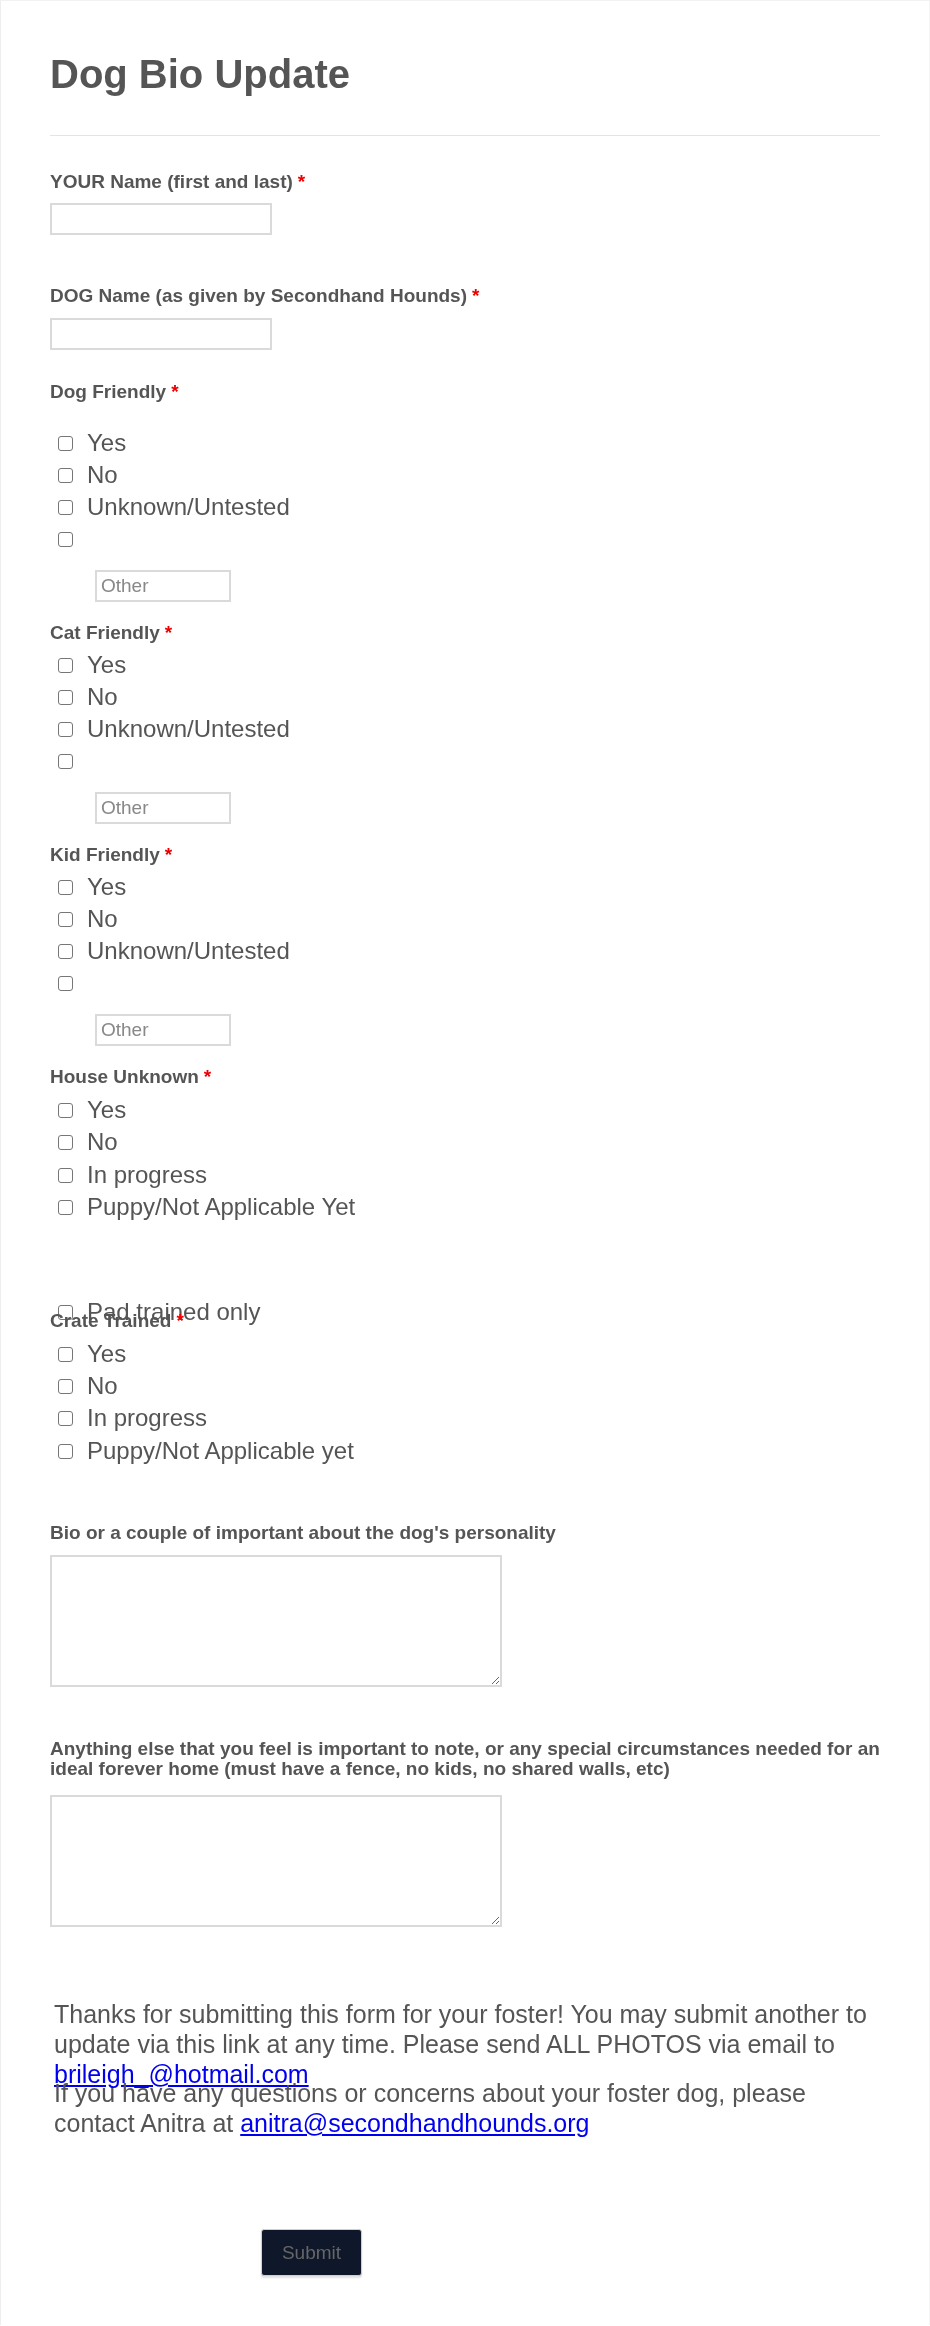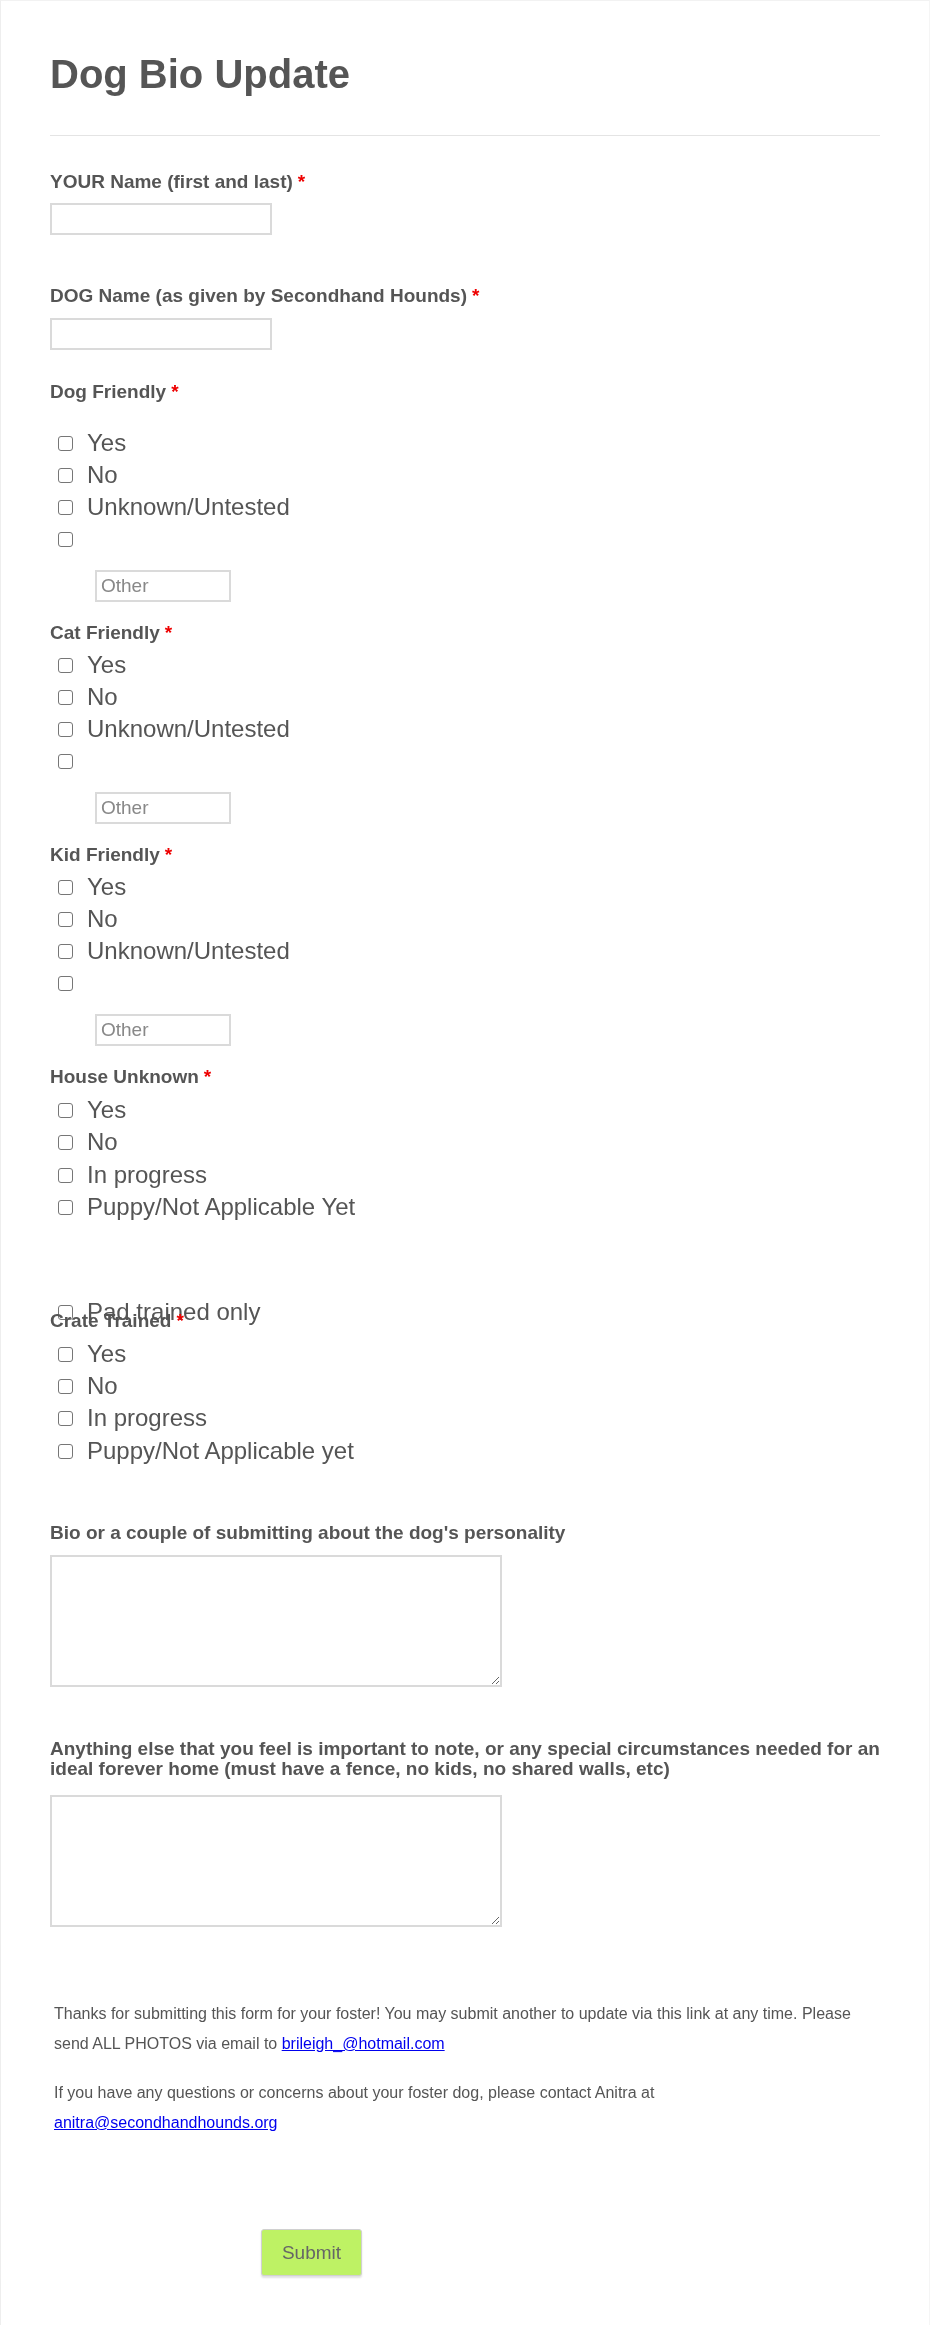--- a/index.html
+++ b/index.html
@@ -108,32 +108,32 @@
       background: #fff;
       resize: both;
       padding: 0;
       margin: 0;
       outline: none;
       font-family: "Liberation Sans", sans-serif;
     }
     .note {
       left: 54px;
       width: 820px;
-      font-size: 16px;
+      font-size: 25px;
       line-height: 30px;
       color: #555555;
     }
     .note a {
       color: #0000ee;
       text-decoration: underline;
     }
     .submit {
       left: 261px; top: 2229px;
       width: 101px; height: 47px;
-      background: #bef264;
+      background: #0f172a;
       border: 1px solid #d0d0d0;
       border-radius: 3px;
       box-shadow: 0 2px 2px rgba(0,0,0,0.12);
       font-family: "Liberation Sans", sans-serif;
       font-size: 19px;
       color: #666666;
       cursor: pointer;
       padding: 0;
     }
   </style>
@@ -246,21 +246,21 @@
 </label>
 <label class="abs opt" style="top:1406px;">
   <span class="cb"></span>
   <span class="opt-label">In progress</span>
 </label>
 <label class="abs opt" style="top:1439px;">
   <span class="cb"></span>
   <span class="opt-label">Puppy/Not Applicable yet</span>
 </label>
 
-<div class="abs label" style="top:1521px;">Bio or a couple of submitting about the dog's personality</div>
+<div class="abs label" style="top:1521px;">Bio or a couple of important about the dog's personality</div>
 <div class="abs" style="left:50px; top:1555px; width:452px; height:132px;">
   <textarea class="textarea" style="position: absolute; left: 0px; top: 0px;"></textarea>
 </div>
 
 <div class="abs label wrap" style="top:1739px;">Anything else that you feel is important to note, or any special circumstances needed for an ideal forever home (must have a fence, no kids, no shared walls, etc)</div>
 <div class="abs" style="left:50px; top:1795px; width:452px; height:132px;">
   <textarea class="textarea" style="position: absolute; left: 0px; top: 0px;"></textarea>
 </div>
 
 <p class="abs note" style="top:1999px; margin:0;"><span>Thanks for submitting this form for your foster! You may submit another to update via this link at any time. Please send ALL PHOTOS via email to </span><a href="#">brileigh_@hotmail.com</a></p>

